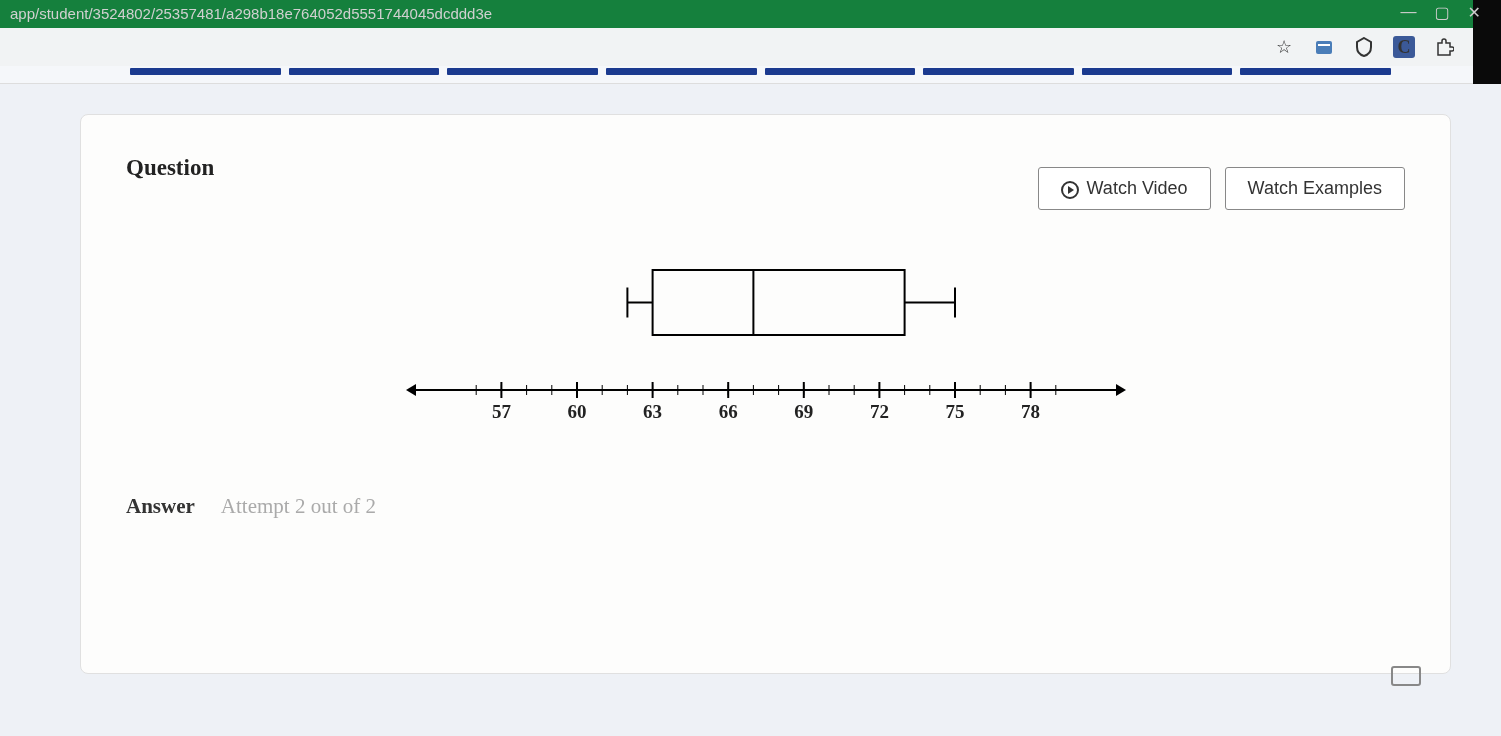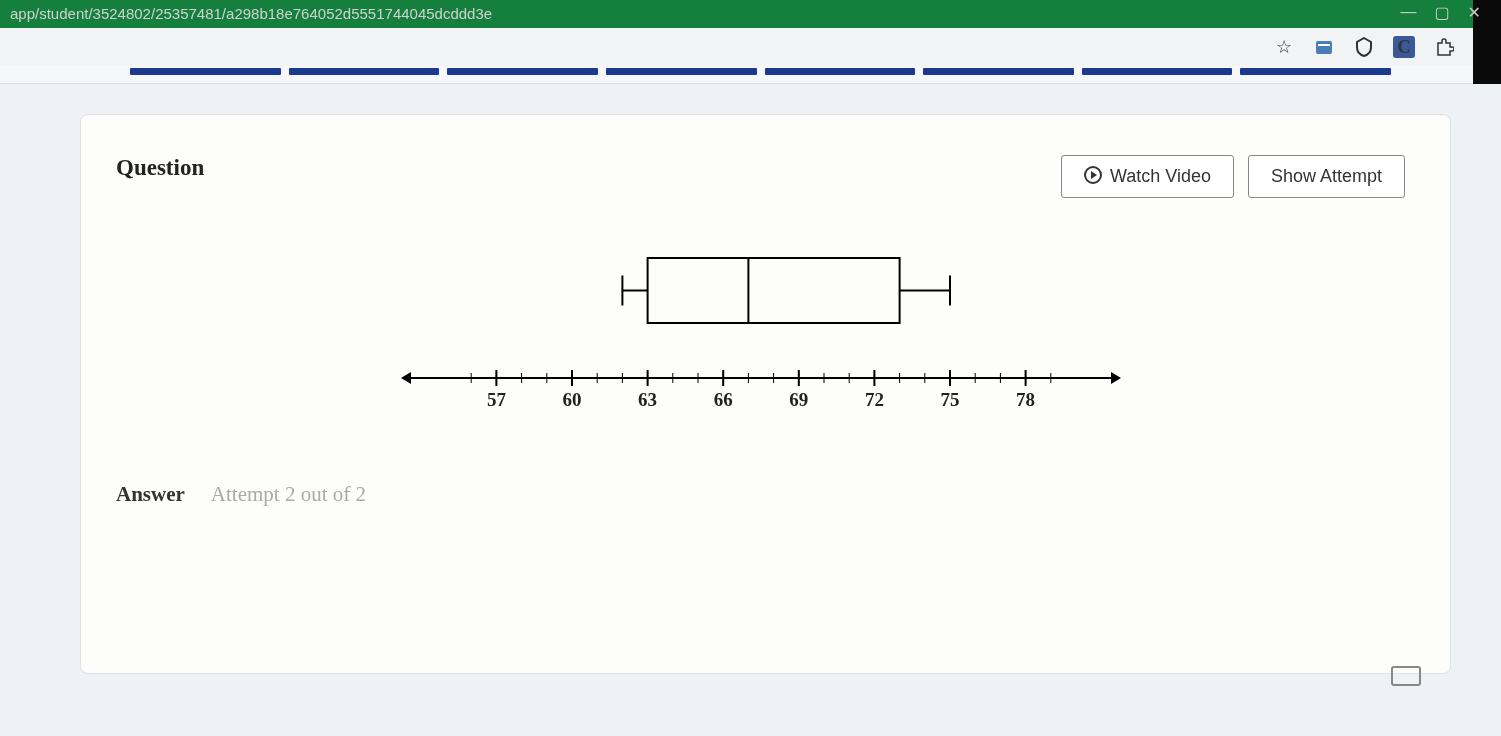--- a/index.html
+++ b/index.html
@@ -99,21 +99,21 @@
     .main-area {
       background: #eef1f6;
       padding: 30px 50px 20px 80px;
       height: calc(100% - 74px);
       position: relative;
     }
     .question-card {
       background: #fdfdfc;
       border: 1px solid #e0e0e0;
       border-radius: 8px;
-      padding: 40px 45px 30px 35px;
+      padding: 40px 45px 30px 45px;
       min-height: 560px;
       perspective: 1000px;
     }
     .card-header {
       display: flex;
       justify-content: space-between;
       align-items: flex-start;
       margin-bottom: 28px;
     }
     .question-label {
@@ -128,23 +128,24 @@
     }
     .btn {
       border: 1px solid #888;
       background: #fff;
       padding: 10px 22px;
       font-size: 18px;
       color: #333;
       border-radius: 3px;
       cursor: pointer;
       display: flex;
-      align-items: flex-start;
+      align-items: flex-end;
       gap: 8px;
       font-family: Arial, sans-serif;
+      margin-top: 12px;
     }
     .play-icon {
       width: 18px;
       height: 18px;
       border: 2px solid #333;
       border-radius: 50%;
       display: flex;
       align-items: center;
       justify-content: center;
     }
@@ -262,21 +263,21 @@
 <div class="main-area">
   <div class="question-card">
     <div class="card-header">
       <div class="question-label">Question</div>
       <div class="header-buttons">
         <button class="btn">
           <span class="play-icon"></span>
           <span>Watch Video</span>
         </button>
         <button class="btn">
-          <span>Show Attempt</span>
+          <span>Watch Examples</span>
         </button>
       </div>
     </div>
 
 
     <div class="chart-container">
       <svg class="boxplot-svg" id="boxplot-svg" viewBox="0 0 750 200">
           <line x1="20" y1="150" x2="730" y2="150" stroke="#000" stroke-width="2"></line>
           <polygon points="15,150 25,144 25,156" fill="#000"></polygon>
           <polygon points="735,150 725,144 725,156" fill="#000"></polygon>

